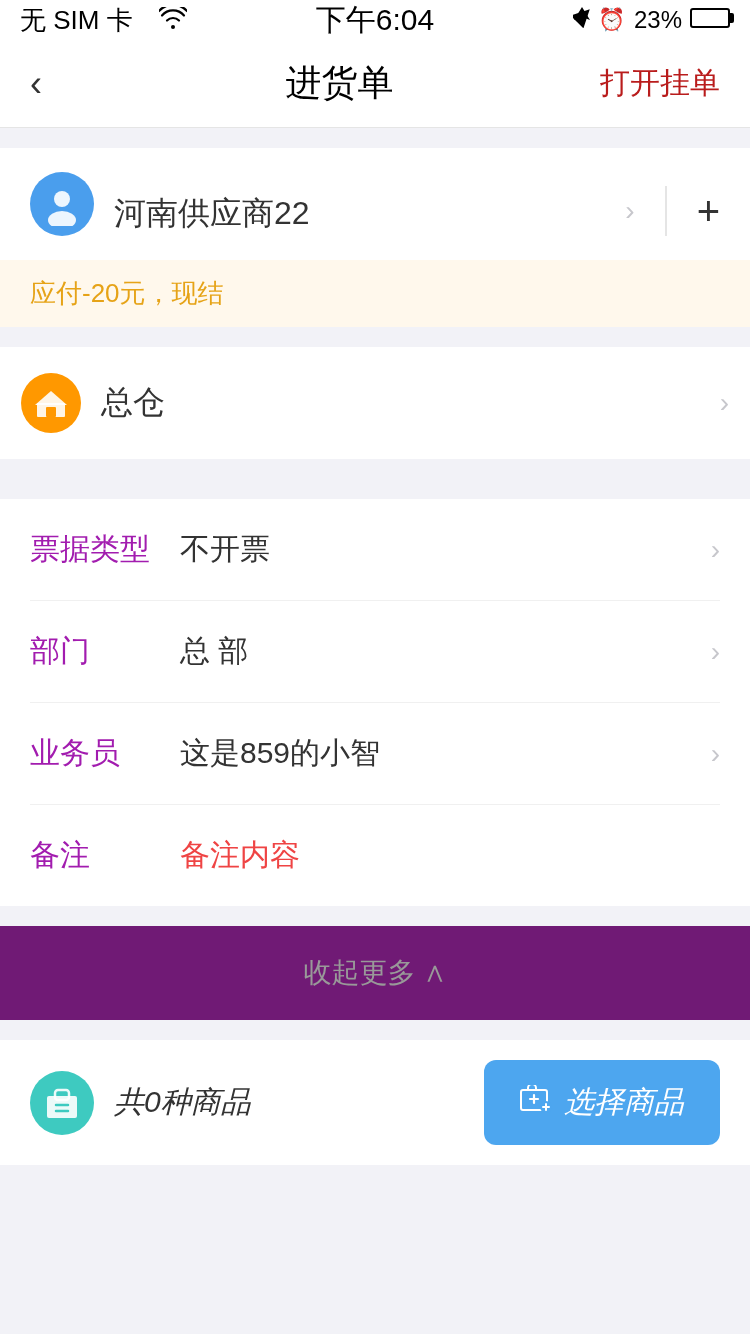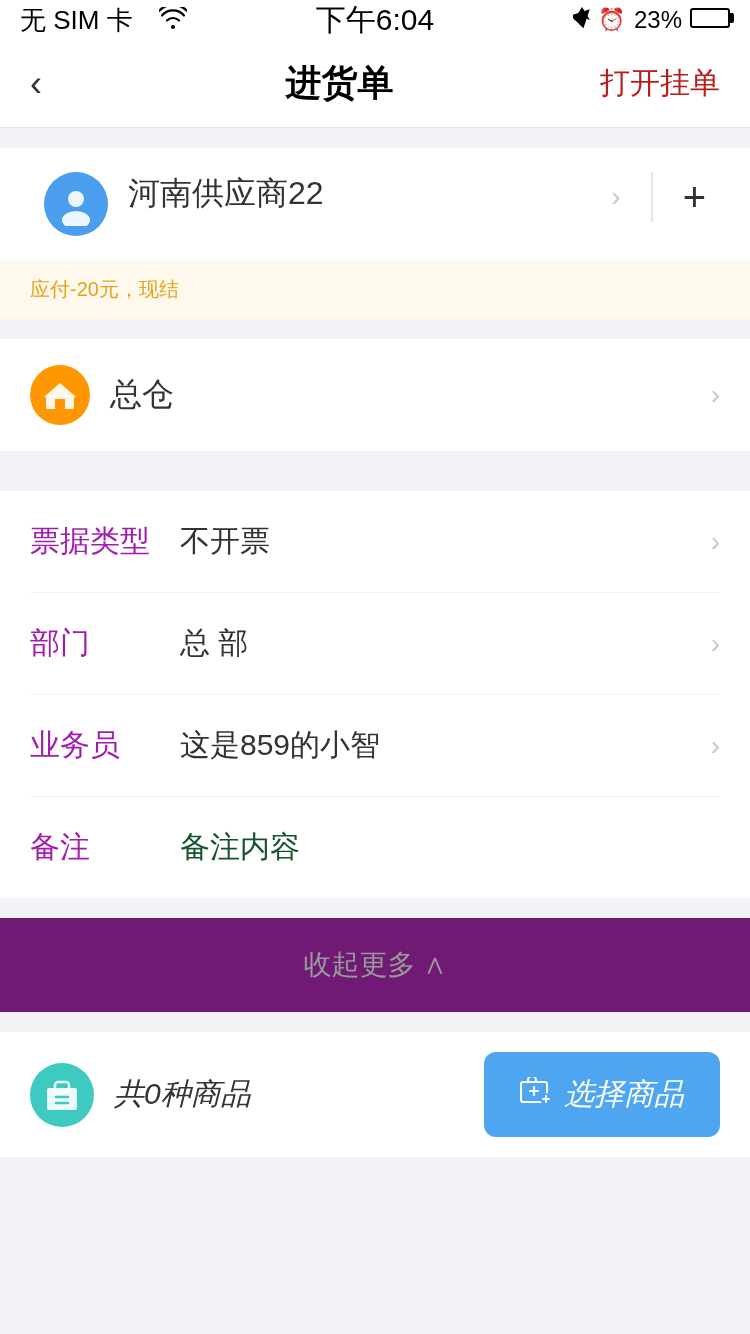--- a/index.html
+++ b/index.html
@@ -80,21 +80,21 @@
       padding: 0 30px;
       border-bottom: 1px solid #e5e5e5;
     }
     .nav-back {
       font-size: 36px;
       color: #333;
       cursor: pointer;
     }
     .nav-title {
       font-size: 36px;
-      font-weight: 700;
+      font-weight: 400;
       color: #000;
       margin-left: 37px;
     }
     .nav-action {
       font-size: 30px;
       color: #b91c1c;
       cursor: pointer;
     }
 
     
@@ -105,22 +105,22 @@
 
     
     .card-section {
       background: #fff;
       margin-bottom: 0;
     }
 
     
     .supplier-row {
       display: flex;
-      align-items: flex-start;
-      padding: 24px 44px;
+      align-items: flex-end;
+      padding: 24px 30px;
       background: #fff;
     }
     .supplier-avatar {
       width: 64px;
       height: 64px;
       border-radius: 50%;
       background: #4a9eed;
       display: flex;
       align-items: center;
       justify-content: center;
@@ -150,29 +150,29 @@
     .supplier-divider {
       width: 2px;
       height: 50px;
       background: #e5e5e5;
     }
 
     
     .notice-banner {
       background: #fff8ec;
       padding: 16px 30px;
-      font-size: 20px;
+      font-size: 26px;
       color: #e6a317;
     }
 
     
     .warehouse-row {
       display: flex;
       align-items: center;
-      padding: 26px 30px;
+      padding: 26px 21px;
       background: #fff;
     }
     .warehouse-icon-wrap {
       width: 60px;
       height: 60px;
       border-radius: 50%;
       background: #ff9800;
       display: flex;
       align-items: center;
       justify-content: center;
@@ -203,21 +203,21 @@
       width: 130px;
       flex-shrink: 0;
     }
     .form-value {
       flex: 1;
       font-size: 30px;
       color: #333;
       padding-left: 20px;
     }
     .form-value.placeholder {
-      color: #14532d;
+      color: #ef4444;
     }
     .form-row-divider {
       height: 1px;
       background: #f0f0f0;
       margin: 0 30px;
     }
 
     
     .collapse-btn {
       background: #701a75;

